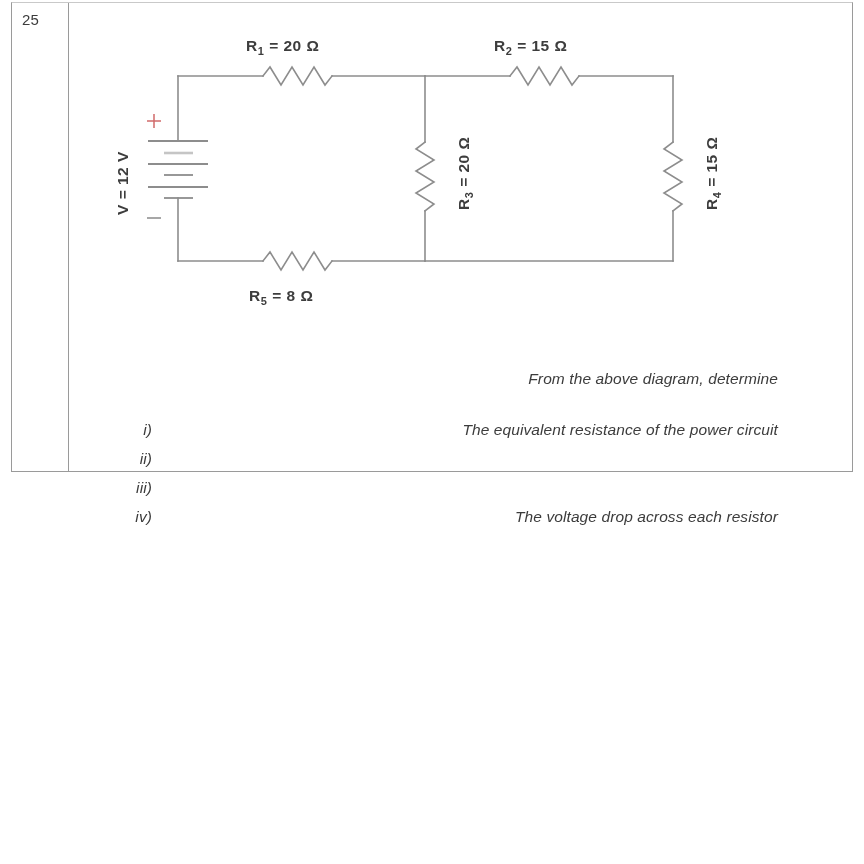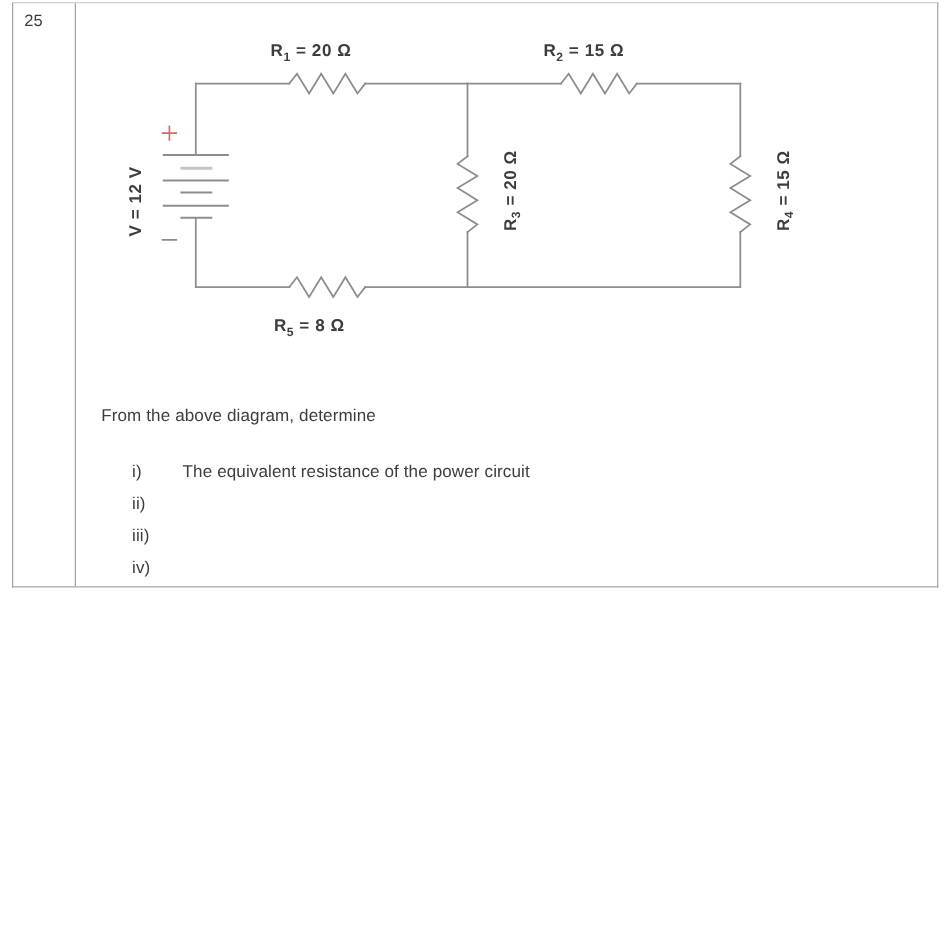--- a/index.html
+++ b/index.html
@@ -14,25 +14,26 @@
     position: relative;
     overflow: hidden;
   }
 
   
   #question-table {
     position: absolute;
     left: 11px;
     top: 2px;
     width: 842px;
-    height: 532px;
+    height: 470px;
     box-sizing: border-box;
     border: 1px solid #9a9a9a;
     border-top: 1px solid #c9c9c9;
     background: #fff;
+    text-align: right;
   }
   #num-cell {
     position: absolute;
     left: 0;
     top: 0;
     width: 57px;
     height: 100%;
     box-sizing: border-box;
     border-right: 1px solid #9a9a9a;
   }
@@ -58,24 +59,25 @@
     left: 16px;
     top: 0;
     width: 784px;
     height: 330px;
   }
   #circuit-diagram svg { display: block; }
 
   
   #prose {
     position: absolute;
-    left: 22px;
+    left: 8px;
     top: 366px;
     width: 700px;
     color: #3a3a3a;
+    font-style: italic;
   }
   #intro-line {
     font-size: 15.5px;
     line-height: 20px;
     color: #3c3c3c;
     margin-bottom: 26px;
     letter-spacing: .1px;
   }
   .q-row {
     display: flex;
@@ -188,17 +190,18 @@
       <div class="q-row">
         <div class="q-marker">ii)</div>
       </div>
 
       <div class="q-row">
         <div class="q-marker">iii)</div>
       </div>
 
       <div class="q-row">
         <div class="q-marker">iv)</div>
+        <div class="q-text">The voltage drop across each resistor</div>
       </div>
     </div>
 
   </div>
 </div>
 
 </body></html>

